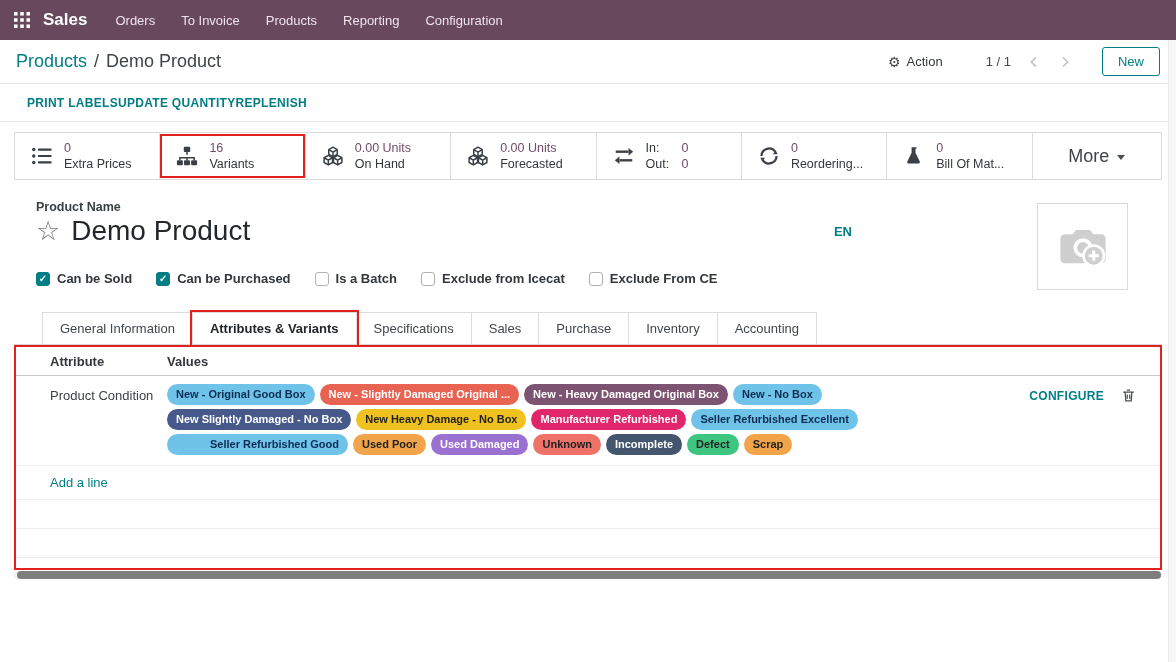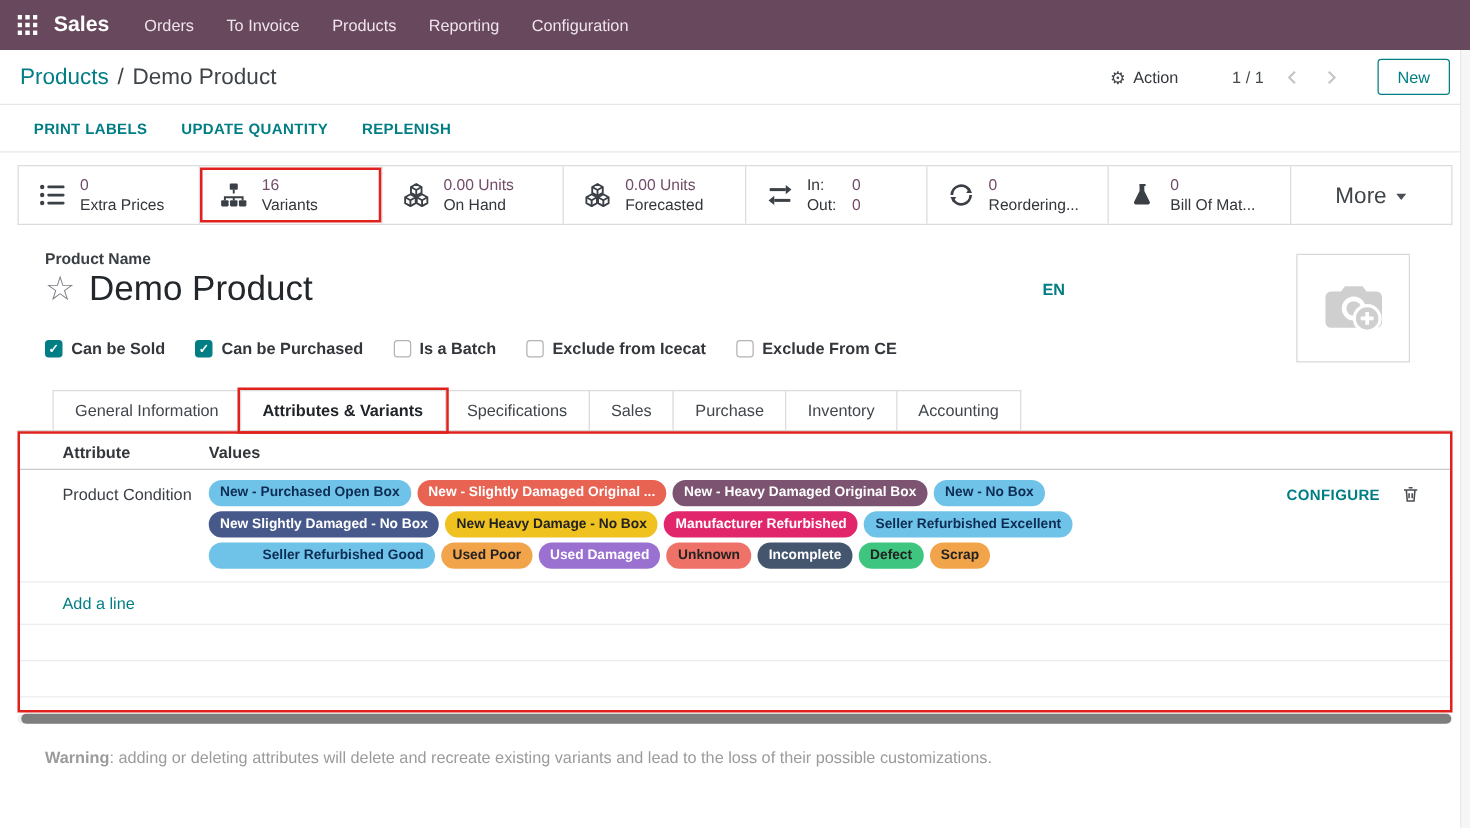--- a/index.html
+++ b/index.html
@@ -25,21 +25,21 @@
   .cp-right { display:flex; align-items:center; gap:15px; }
   .action-btn { display:flex; align-items:center; gap:6px; font-size:13px; color:#33373c; cursor:pointer; }
   .gear { font-size:14px; color:#44484d; }
   .pager { font-size:13px; color:#44484d; margin-left:28px; }
   .pg-btn { display:flex; cursor:pointer; }
   .new-btn { border:1px solid #017e84; color:#017e84; background:#fff; font-size:13px;
              padding:6px 15px; border-radius:3px; cursor:pointer; margin-left:14px;
              font-family:"Liberation Sans", sans-serif; }
 
   
-  .statusbar { height:38px; display:flex; align-items:center; gap:27px; padding:0 27px;
+  .statusbar { height:38px; display:flex; align-items:center; padding:0 27px;
                border-bottom:1px solid #e7e7e7; }
   .sb-btn { color:#017e84; font-size:12px; font-weight:700; letter-spacing:.3px; cursor:pointer; }
 
   
   .sheet { position:relative; padding-top:10px; }
 
   .stat-row { margin:0 14px; display:flex; border:1px solid #dcdcdc; height:48px; background:#fff; }
   .stat-cell { flex:1; display:flex; align-items:center; gap:11px; padding-left:16px;
                border-right:1px solid #dcdcdc; position:relative; cursor:pointer; }
   .stat-cell:last-child { border-right:none; }
@@ -336,21 +336,21 @@
 
   <div class="tbl-annot">
     <div class="tbl">
       <div class="tbl-head">
         <div class="col-attr hdr">Attribute</div>
         <div class="col-vals hdr">Values</div>
       </div>
       <div class="tbl-row">
         <div class="col-attr cell-attr">Product Condition</div>
         <div class="tags" id="tags">
-            <span class="tag" style="background: rgb(111, 195, 232); color: rgb(13, 44, 84);">New - Purchased Open Box</span>
+            <span class="tag" style="background: rgb(111, 195, 232); color: rgb(13, 44, 84);">New - Original Good Box</span>
             <span class="tag" style="background: rgb(232, 99, 82); color: rgb(255, 255, 255);">New - Slightly Damaged Original ...</span>
             <span class="tag" style="background: rgb(124, 84, 113); color: rgb(255, 255, 255);">New - Heavy Damaged Original Box</span>
             <span class="tag" style="background: rgb(111, 195, 232); color: rgb(13, 44, 84);">New - No Box</span>
             <span class="tag" style="background: rgb(71, 89, 138); color: rgb(255, 255, 255);">New Slightly Damaged - No Box</span>
             <span class="tag" style="background: rgb(240, 194, 32); color: rgb(34, 34, 34);">New Heavy Damage - No Box</span>
             <span class="tag" style="background: rgb(226, 38, 108); color: rgb(255, 255, 255);">Manufacturer Refurbished</span>
             <span class="tag" style="background: rgb(111, 195, 232); color: rgb(13, 44, 84);">Seller Refurbished Excellent</span>
             <span class="tag" style="background: rgb(111, 195, 232); color: rgb(13, 44, 84); padding-left: 43px;">Seller Refurbished Good</span>
             <span class="tag" style="background: rgb(242, 164, 75); color: rgb(34, 34, 34);">Used Poor</span>
             <span class="tag" style="background: rgb(154, 112, 208); color: rgb(255, 255, 255);">Used Damaged</span>
@@ -374,18 +374,15 @@
       <div class="tbl-empty"></div>
       <div class="tbl-empty"></div>
       <div class="tbl-filler"></div>
     </div>
   </div>
 
   <div class="hscroll">
     <div class="hthumb"></div>
   </div>
 
-  <div class="warning">
-    <span class="warn-b">Warning</span><span>: adding or deleting attributes will delete and recreate existing variants and lead to the loss of their possible customizations.</span>
-  </div>
 </div>
 
 <div class="vscroll"></div>
 
 </body></html>

